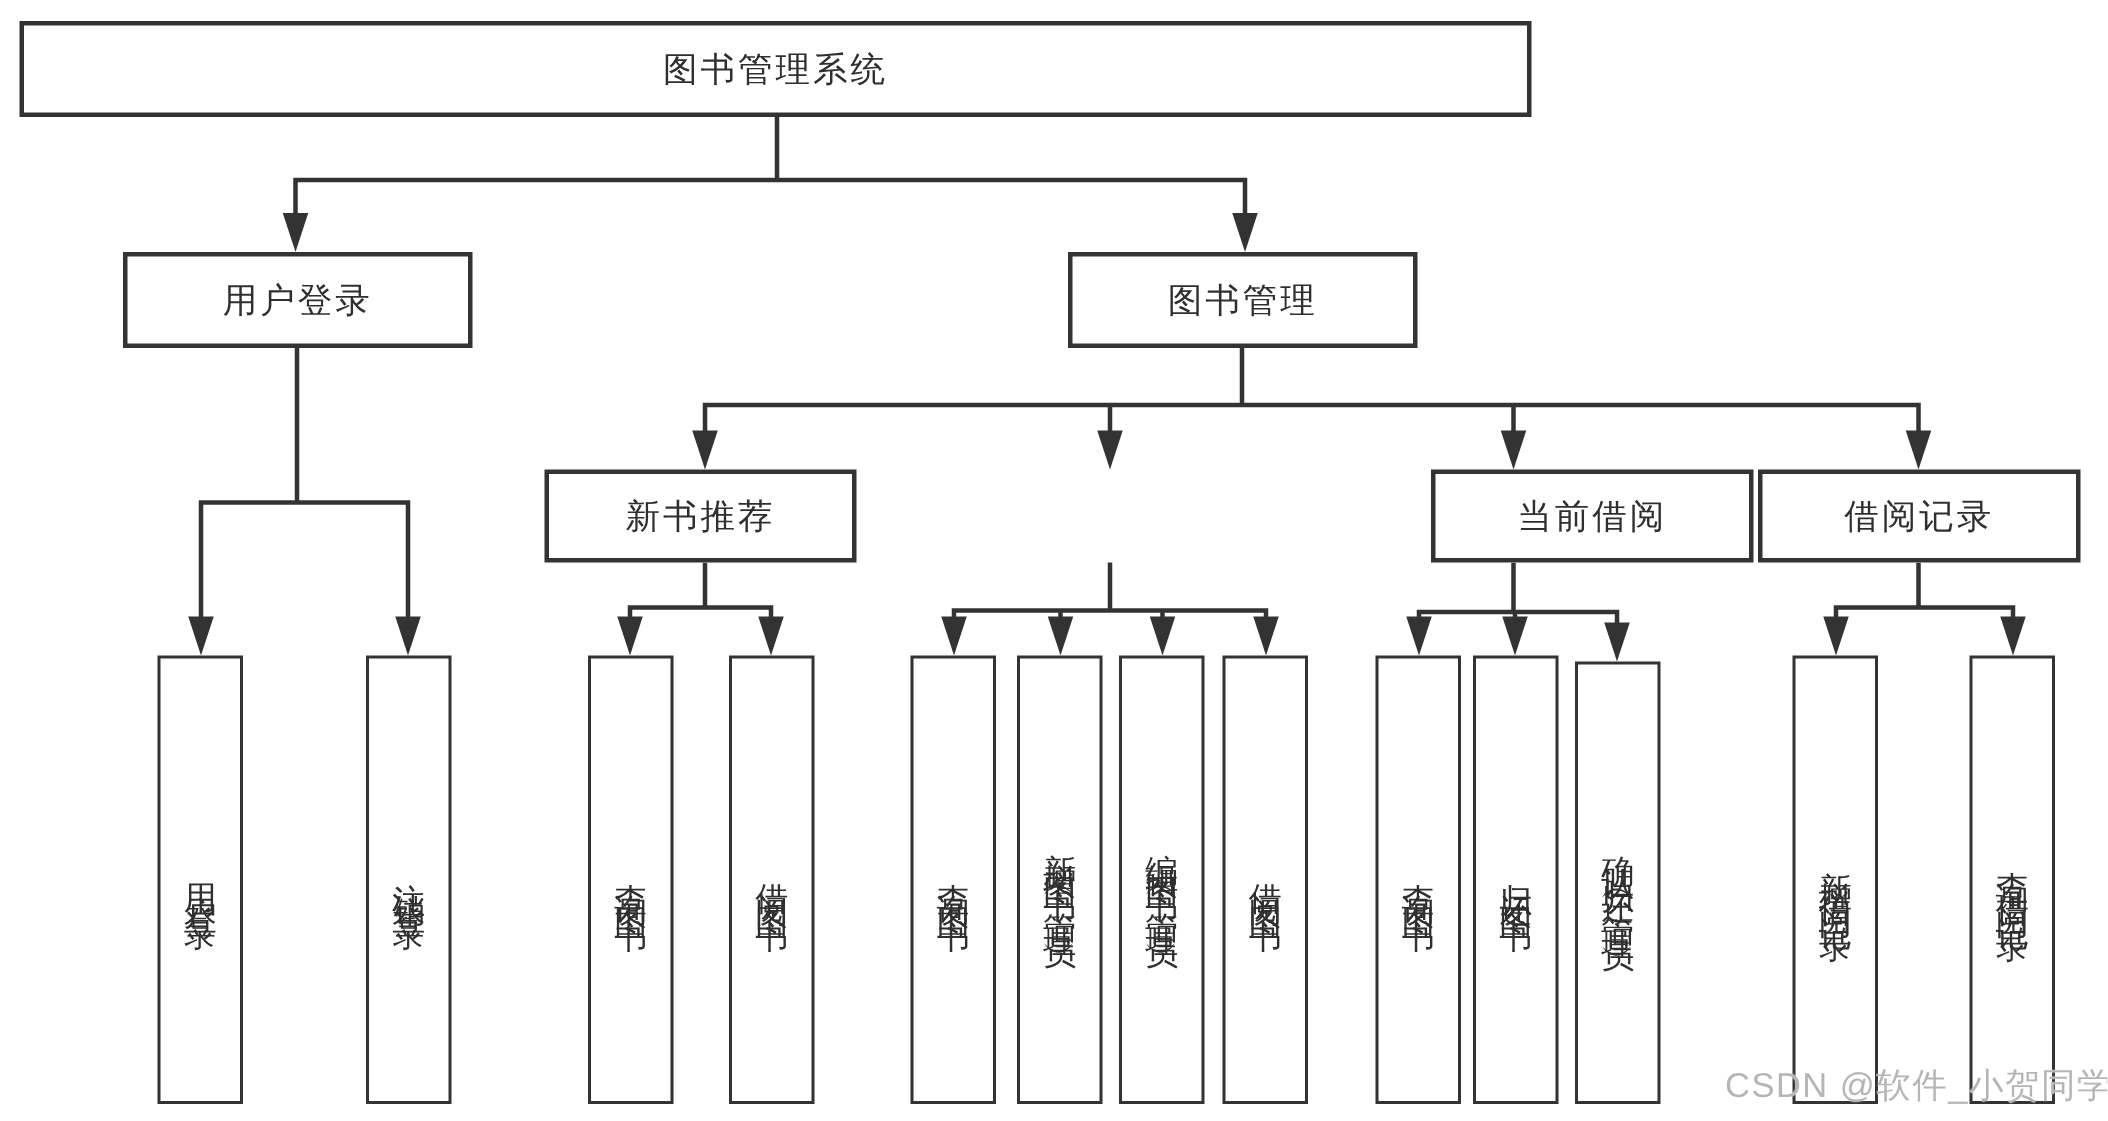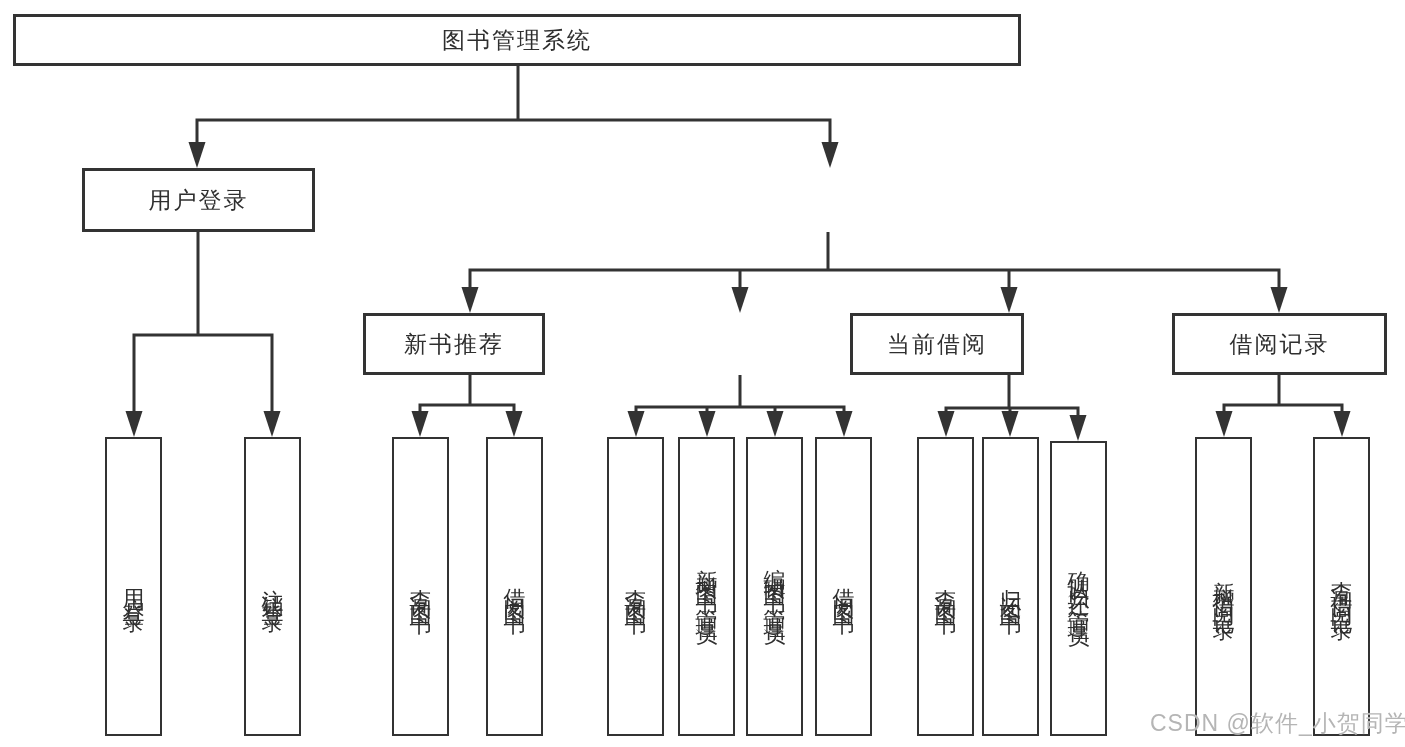--- a/index.html
+++ b/index.html
@@ -58,32 +58,35 @@
       <polygon points="766.5,411 783.5,411 775,437"></polygon>
       <polygon points="835.5,411 852.5,411 844,437"></polygon>
       <polygon points="937.5,411 954.5,411 946,437"></polygon>
       <polygon points="1001.5,411 1018.5,411 1010,437"></polygon>
       <polygon points="1069.5,415 1086.5,415 1078,441"></polygon>
       <polygon points="1215.5,411 1232.5,411 1224,437"></polygon>
       <polygon points="1333.5,411 1350.5,411 1342,437"></polygon>
     </g>
   </svg>
 
-  <div class="hbox" style="left:13px;top:14px;width:1008px;height:52px">
+  <div class="hbox" style="left:13px;top:14px;width:1008px;height:64px">
     <span class="label">图书管理系统</span>
   </div>
 
   <div class="hbox" style="left:82px;top:168px;width:233px;height:64px">
     <span class="label">用户登录</span>
   </div>
+  <div class="hbox" style="left:712px;top:168px;width:233px;height:64px">
+    <span class="label">图书管理</span>
+  </div>
 
-  <div class="hbox" style="left:363px;top:313px;width:182px;height:62px">
+  <div class="hbox" style="left:363px;top:313px;width:208px;height:62px">
     <span class="label">新书推荐</span>
   </div>
-  <div class="hbox" style="left:850px;top:313px;width:174px;height:62px">
+  <div class="hbox" style="left:954px;top:313px;width:215px;height:62px">
     <span class="label">当前借阅</span>
   </div>
   <div class="hbox" style="left:1172px;top:313px;width:215px;height:62px">
     <span class="label">借阅记录</span>
   </div>
 
   <div class="vbox" style="left:105px;top:437px">
     <span class="vtext">用户登录</span>
   </div>
   <div class="vbox" style="left:244px;top:437px">

